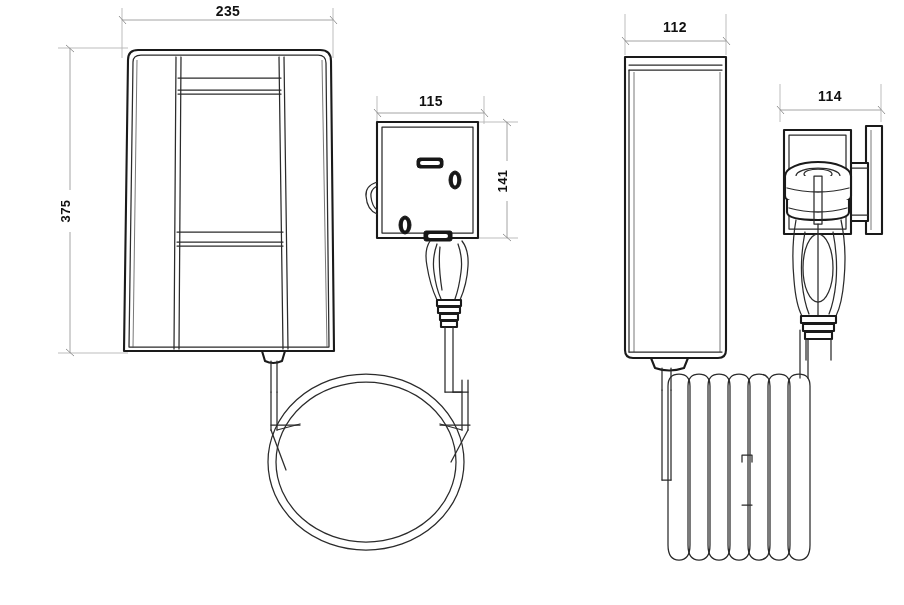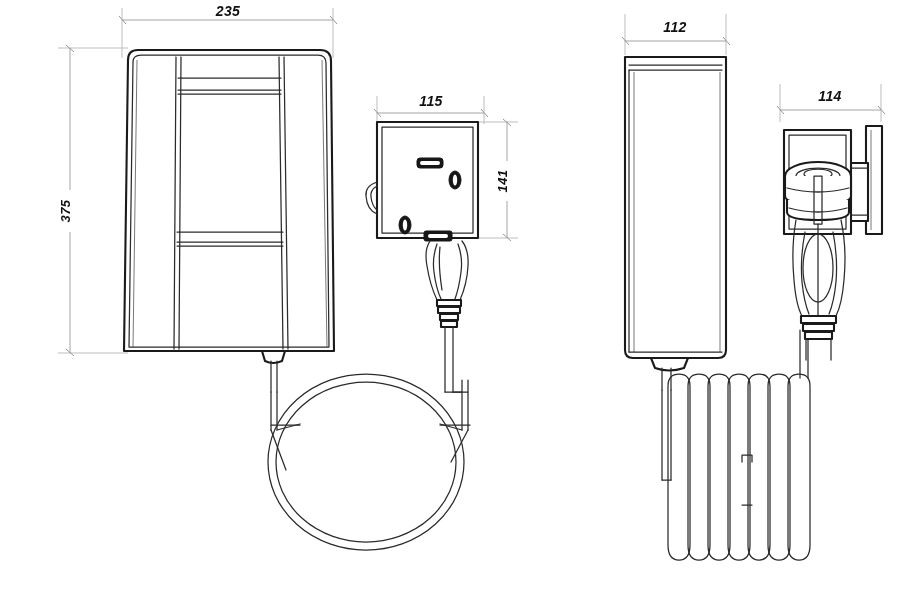--- a/index.html
+++ b/index.html
@@ -6,21 +6,20 @@
   html,body{margin:0;padding:0;background:#ffffff;}
   body{
     width:904px;height:605px;
     font-family:"Liberation Sans", sans-serif;
     overflow:hidden;
     position:relative;
   }
   #drawing-root{
     position:absolute;left:0;top:0;width:904px;height:605px;
     background:#ffffff;
-    font-style:italic;
   }
   svg#tech-svg{display:block;width:904px;height:605px;}
 
   
   .outline{fill:#ffffff;stroke:#1a1a1a;stroke-width:2.1;stroke-linejoin:round;stroke-linecap:round;}
   .outline-thin{fill:none;stroke:#2b2b2b;stroke-width:1.25;stroke-linejoin:round;stroke-linecap:round;}
   .outline-hair{fill:none;stroke:#555;stroke-width:0.8;}
   .fillwhite{fill:#ffffff;}
   .dimline{fill:none;stroke:#9a9a9a;stroke-width:0.9;}
   .extline{fill:none;stroke:#b5b5b5;stroke-width:0.9;}

